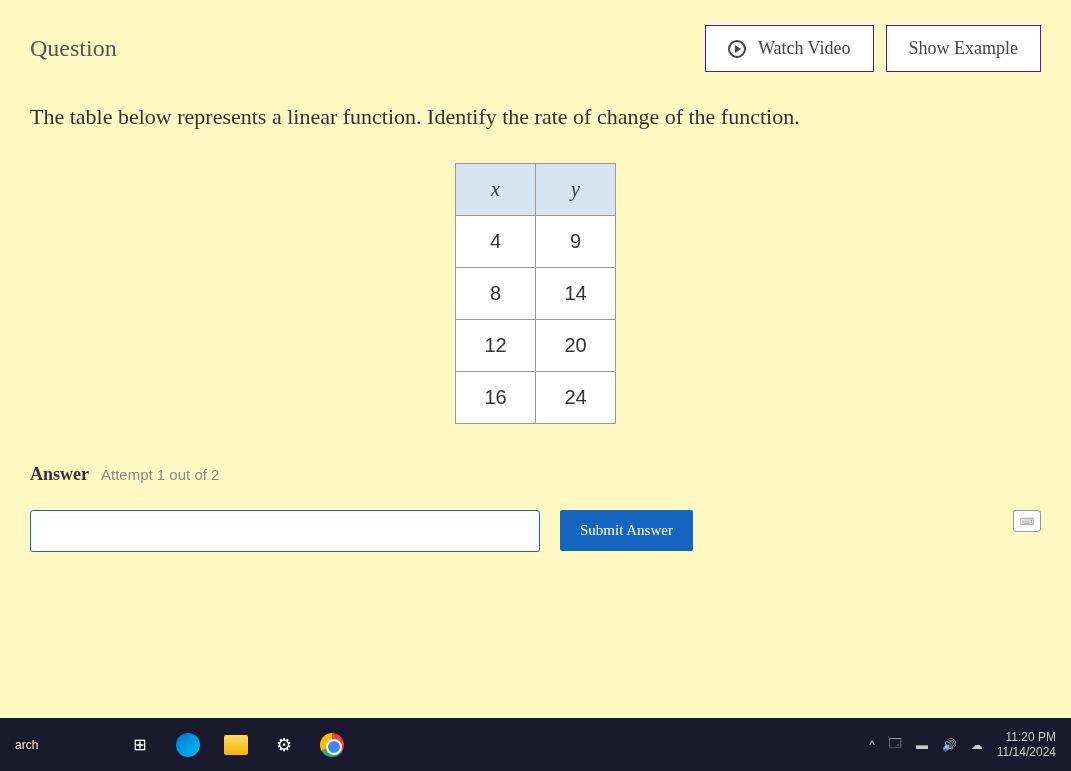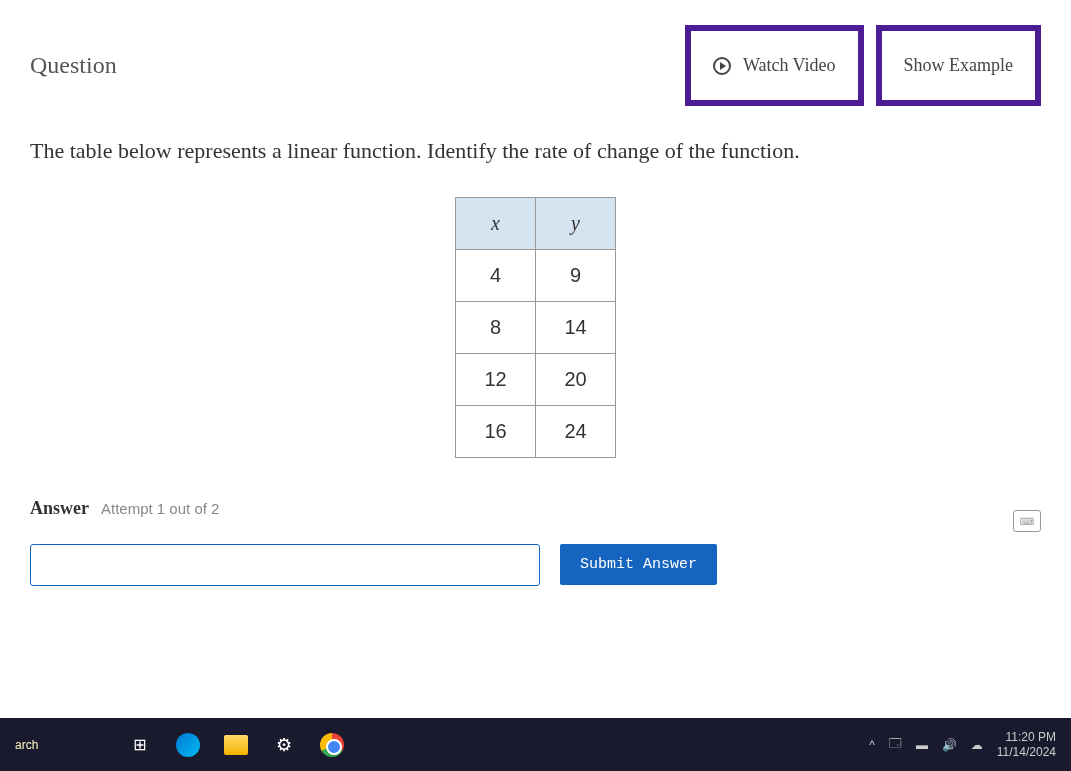--- a/index.html
+++ b/index.html
@@ -4,40 +4,40 @@
 <style>
 *{margin:0;padding:0;box-sizing:border-box}
 body{font-family:Georgia,serif;background:#e8e8e8;width:1071px;height:771px;overflow:hidden;position:relative}
 .app{display:flex;height:718px}
 .sidebar{width:120px;background:#f5f5f5;border-right:1px solid #ddd;position:relative}
 .progress-bar{position:absolute;top:250px;left:0;width:80px;height:8px;background:#e0e0e0}
 .progress-fill{width:30%;height:100%;background:#1565c0}
 .questions-btn{position:absolute;top:335px;left:0;background:#b3e5fc;padding:8px 16px;font-family:Arial,sans-serif;font-size:14px;color:#333;border-right:2px solid #1565c0}
 .dropdown{position:absolute;bottom:70px;right:15px;color:#888;font-size:14px}
 .logout{position:absolute;bottom:30px;left:30px;color:#888;font-family:Arial,sans-serif;font-size:14px}
-.main{flex:1;background:#ffffff;padding:25px 30px;position:relative}
+.main{flex:1;background:#fef9c3;padding:25px 30px;position:relative}
 .header-row{display:flex;justify-content:space-between;align-items:center;margin-bottom:30px}
 .question-label{font-size:24px;color:#555;font-family:Georgia,serif}
 .header-buttons{display:flex;gap:12px}
-.hbtn{border:6px solid #4c1d95;background:#fff;padding:24px 22px;font-size:18px;color:#444;font-family:Georgia,serif;display:flex;align-items:center;gap:12px;cursor:pointer}
+.hbtn{border:1px solid #4c1d95;background:#fff;padding:12px 22px;font-size:18px;color:#444;font-family:Georgia,serif;display:flex;align-items:center;gap:12px;cursor:pointer}
 .play-icon{width:18px;height:18px;border:2px solid #444;border-radius:50%;display:flex;align-items:center;justify-content:center}
 .play-tri{width:0;height:0;border-left:6px solid #444;border-top:4px solid transparent;border-bottom:4px solid transparent;margin-left:2px}
 .prompt{font-size:22px;color:#333;margin-bottom:30px;line-height:1.4}
 .table-wrap{display:flex;justify-content:center;margin-bottom:40px}
 table{border-collapse:collapse}
 th,td{border:1px solid #999;width:80px;height:52px;text-align:center;font-size:20px;color:#333}
 th{background:#d6e4f0;font-style:italic;font-weight:normal;font-family:Georgia,serif}
 td{background:#fff;font-family:Arial,sans-serif}
 .answer-row{display:flex;align-items:baseline;gap:12px;margin-bottom:25px}
 .answer-label{font-size:18px;font-weight:bold;color:#333}
 .attempt{font-size:15px;color:#888;font-family:Arial,sans-serif}
 .kbd-icon{position:absolute;right:30px;top:510px;width:28px;height:22px;border:1px solid #999;border-radius:3px;background:#fff;display:flex;align-items:center;justify-content:center;font-size:10px;color:#999}
 .input-row{display:flex;gap:20px;align-items:center}
 .answer-input{flex:0 0 510px;height:42px;border:1px solid #1565c0;border-radius:3px;padding:0 12px;font-size:16px;background:#fff}
-.submit-btn{background:#1565c0;color:#fff;border:none;padding:12px 20px;font-size:15px;font-family:Liberation Mono, monospace;cursor:pointer;border-radius:2px}
+.submit-btn{background:#1565c0;color:#fff;border:none;padding:12px 20px;font-size:15px;font-family:Liberation Serif, serif;cursor:pointer;border-radius:2px}
 .taskbar{position:absolute;bottom:0;left:0;right:0;height:53px;background:#1a1a2e;display:flex;align-items:center;padding:0 15px;color:#ccc;font-family:Arial,sans-serif;font-size:12px}
 .search-label{color:#fef9c3;margin-right:60px;width:50px}
 .tb-icons{display:flex;gap:18px;align-items:center}
 .tb-icon{width:30px;height:30px;display:flex;align-items:center;justify-content:center;color:#fff;font-size:16px}
 .edge{background:linear-gradient(135deg,#0078d4,#00bcf2);border-radius:50%;width:24px;height:24px}
 .folder{width:24px;height:20px;background:linear-gradient(#ffd966,#f4b400);border-radius:2px}
 .gear{color:#fff;font-size:18px}
 .chrome{width:24px;height:24px;border-radius:50%;background:conic-gradient(#ea4335 0 120deg,#34a853 120deg 240deg,#fbbc05 240deg 360deg);position:relative}
 .chrome::after{content:"";position:absolute;top:6px;left:6px;width:12px;height:12px;background:#4285f4;border-radius:50%;border:2px solid #fff}
 .tray{margin-left:auto;display:flex;align-items:center;gap:14px;color:#ccc}

